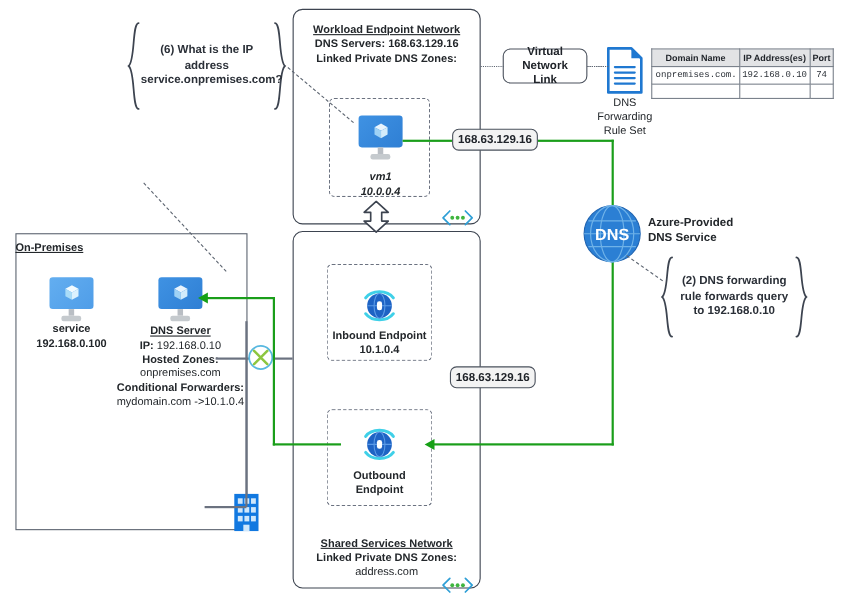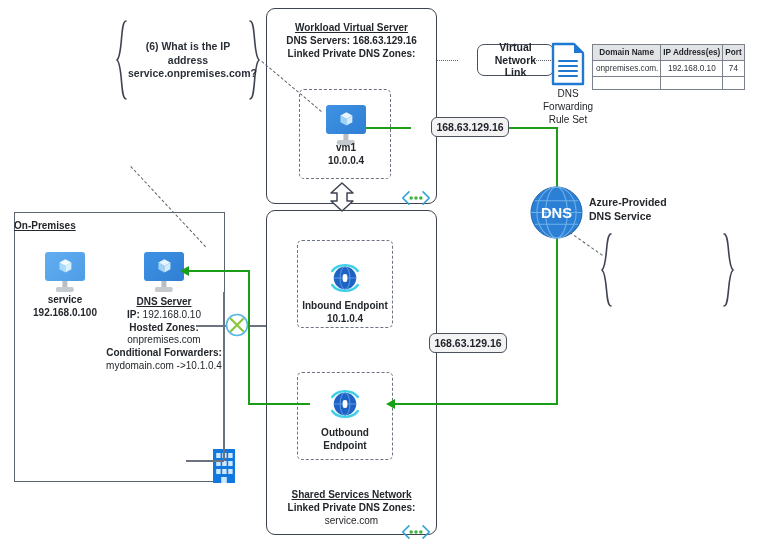--- a/index.html
+++ b/index.html
@@ -68,21 +68,20 @@
     background:#f3f3f3;
     border:1.4px solid #4a515c;
     border-radius:6px;
     font-size:10.5px;
     font-weight:bold;
     color:#20242a;
     display:flex; align-items:center; justify-content:center;
     text-align:center;
     line-height:1.2;
     padding:2px 5px;
-    margin-left:20px;
   }
   .pill.plainbg { background:#ffffff; font-weight:bold; }
 
   
   .mon { position:absolute; }
   .mon .screen {
     position:absolute; left:0; top:0; width:100%; height:72%;
     border-radius:3px;
     display:flex; align-items:center; justify-content:center;
   }
@@ -130,20 +129,21 @@
     padding:3px 2px;
     color:#1e2228;
     white-space:nowrap;
   }
   .ruletable td {
     border:1px solid #7b828c;
     padding:3px 2px;
     text-align:center;
     color:#2c3138;
     height:13px;
+    font-family:Liberation Mono, monospace;
   }
   .ruletable td.dn { text-align:left; padding-left:3px; }
 
   
   .arrow { position:absolute; width:0; height:0; }
   .arrow.left {
     border-top:5px solid transparent;
     border-bottom:5px solid transparent;
     border-right:9px solid #16a016;
   }
@@ -151,39 +151,39 @@
   .bigarrow { position:absolute; }
 </style>
 </head>
 <body>
 
 <div id="canvas">
 
   <div class="vnet-box" style="left:266px; top:8px; width:171px; height:196px;"></div>
 
   <div class="tblock" style="left:266px; top:22px; width:171px;">
-    <div class="ttl f10">Workload Virtual Server</div>
+    <div class="ttl f10">Workload Endpoint Network</div>
     <div class="bold f10">DNS Servers: 168.63.129.16</div>
     <div class="bold f10">Linked Private DNS Zones:</div>
   </div>
 
   <div class="dashed-box" style="left:299px; top:89px; width:92px; height:90px;"></div>
 
   <div class="mon" style="left:326px; top:105px; width:40px; height:40px;">
     <div class="screen" style="background:linear-gradient(135deg,#3f92e3 0%,#2f7fd4 100%);">
       <svg class="cube" viewBox="0 0 24 24">
         <polygon points="12,3 20,7.5 12,12 4,7.5" fill="#e9f4fd"></polygon>
         <polygon points="4,7.5 12,12 12,21 4,16.5" fill="#9fd2f5"></polygon>
         <polygon points="20,7.5 12,12 12,21 20,16.5" fill="#d3ecfb"></polygon>
       </svg>
     </div>
     <div class="stand-neck"></div>
     <div class="stand-base"></div>
   </div>
-  <div class="tblock" style="left:306px; top:142px; width:80px;">
+  <div class="tblock" style="left:306px; top:156px; width:80px;font-style:italic;">
     <div class="bold f10">vm1</div>
     <div class="bold f10">10.0.0.4</div>
   </div>
 
   <div class="vnet-box" style="left:266px; top:210px; width:171px; height:325px;"></div>
 
   <div class="dashed-box" style="left:297px; top:240px; width:96px; height:88px;"></div>
   <div class="epicon" style="left:327px; top:260px; width:36px; height:36px;">
     <svg viewBox="0 0 40 40" width="36" height="36">
       <path d="M6 12 A16 12 0 0 1 34 12" fill="none" stroke="#3fd0e8" stroke-width="3" stroke-linecap="round"></path>
@@ -210,21 +210,21 @@
       <rect x="17.4" y="15.5" width="5.2" height="9" rx="2.4" fill="#ffffff"></rect>
     </svg>
   </div>
   <div class="tblock" style="left:300px; top:427px; width:90px;">
     <div class="bold f10">Outbound Endpoint</div>
   </div>
 
   <div class="tblock" style="left:266px; top:489px; width:171px;">
     <div class="ttl f10">Shared Services Network</div>
     <div class="bold f10">Linked Private DNS Zones:</div>
-    <div class="f10">service.com</div>
+    <div class="f10">address.com</div>
   </div>
 
   <div class="peer-badge" style="left:401px; top:190px; width:30px; height:16px;">
     <svg viewBox="0 0 34 18" width="30" height="16">
       <path d="M9 2 L2 9 L9 16" fill="none" stroke="#2f9fd6" stroke-width="1.8" stroke-linecap="round" stroke-linejoin="round"></path>
       <path d="M25 2 L32 9 L25 16" fill="none" stroke="#2f9fd6" stroke-width="1.8" stroke-linecap="round" stroke-linejoin="round"></path>
       <circle cx="11.5" cy="9" r="2" fill="#3fb53f"></circle>
       <circle cx="17" cy="9" r="2" fill="#3fb53f"></circle>
       <circle cx="22.5" cy="9" r="2" fill="#3fb53f"></circle>
     </svg>
@@ -423,17 +423,18 @@
     <div class="brace" style="left:0;">
       <svg viewBox="0 0 13 76" preserveAspectRatio="none">
         <path d="M11 2 C5 2 8 33 2 38 C8 43 5 74 11 74" fill="none" stroke="#3d4450" stroke-width="1.6" stroke-linecap="round"></path>
       </svg>
     </div>
     <div class="brace" style="right:0;">
       <svg viewBox="0 0 13 76" preserveAspectRatio="none">
         <path d="M2 2 C8 2 5 33 11 38 C5 43 8 74 2 74" fill="none" stroke="#3d4450" stroke-width="1.6" stroke-linecap="round"></path>
       </svg>
     </div>
+    <div class="ctext">(2) DNS forwarding rule forwards query to 192.168.0.10</div>
   </div>
 
   <div class="dash-line" style="left:570px; top:232px; width:40px; transform:rotate(35deg);"></div>
 
 </div>
 
 </body></html>

